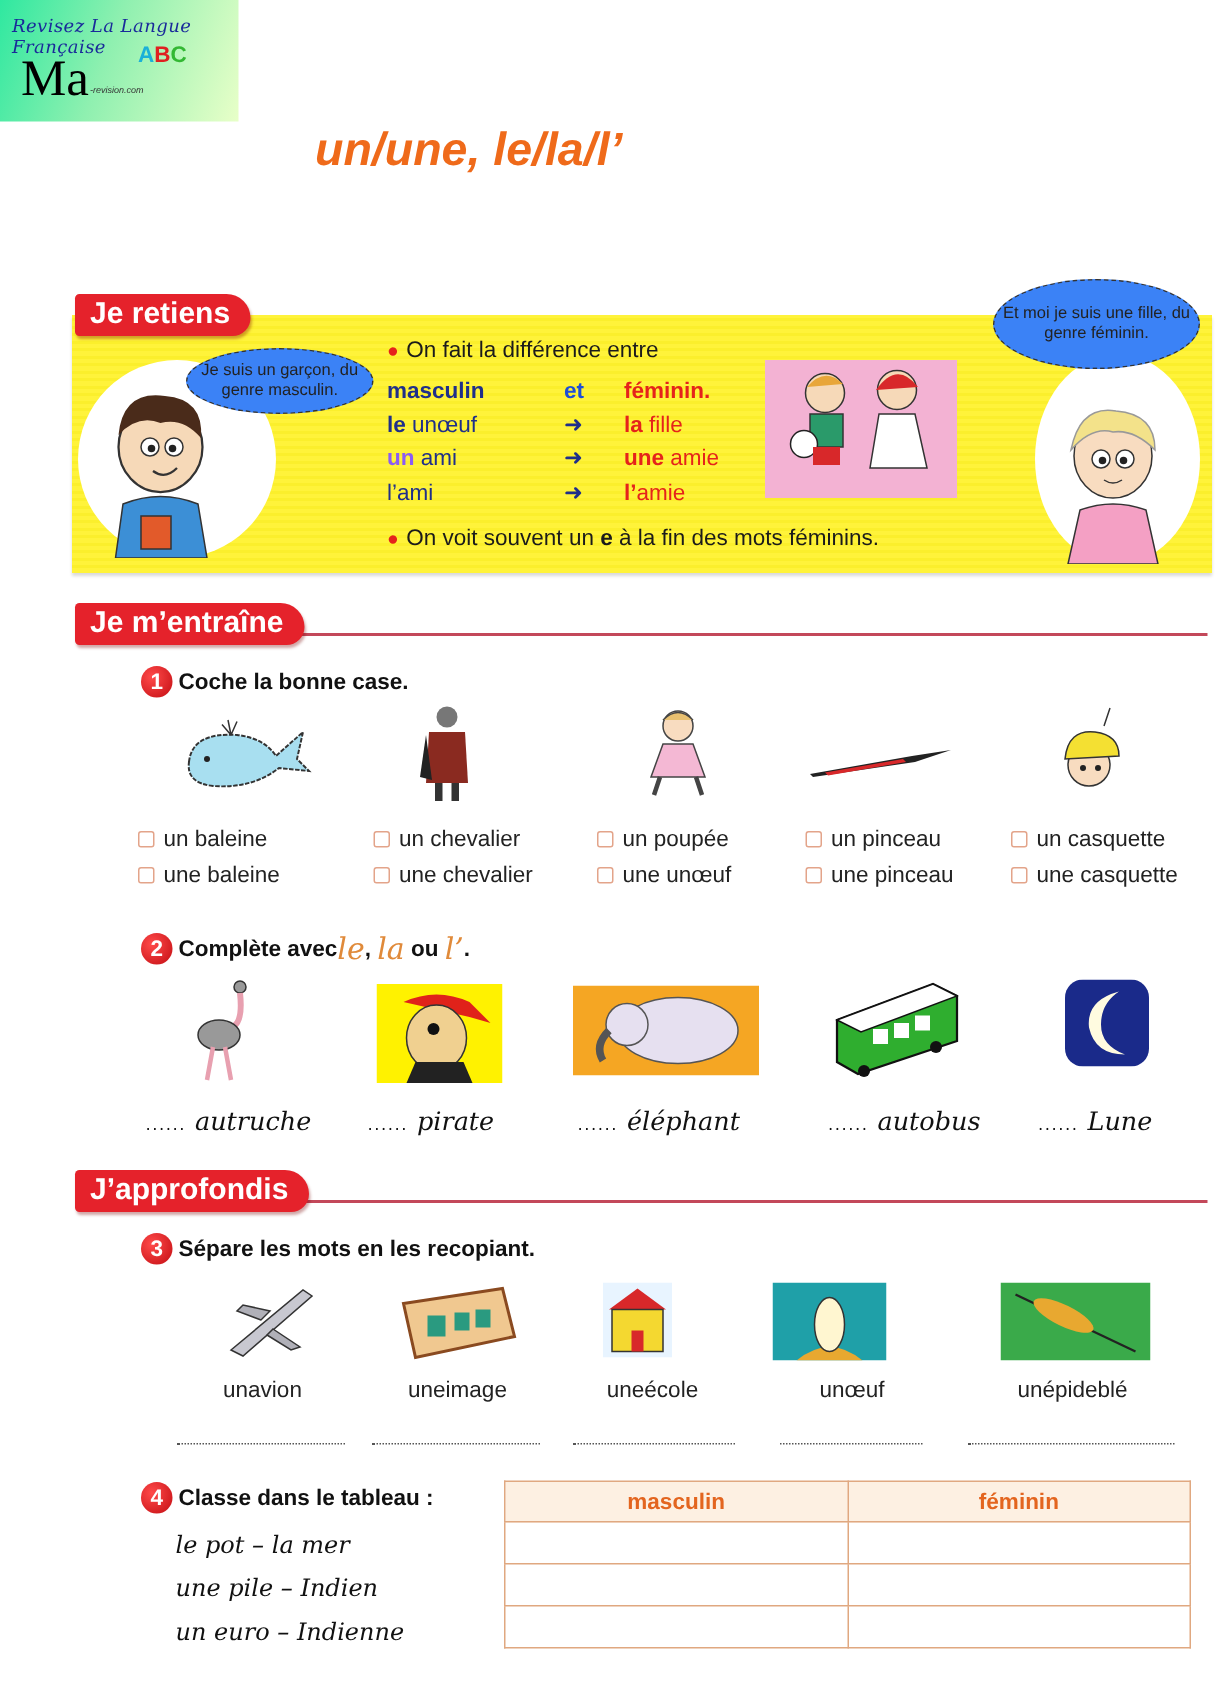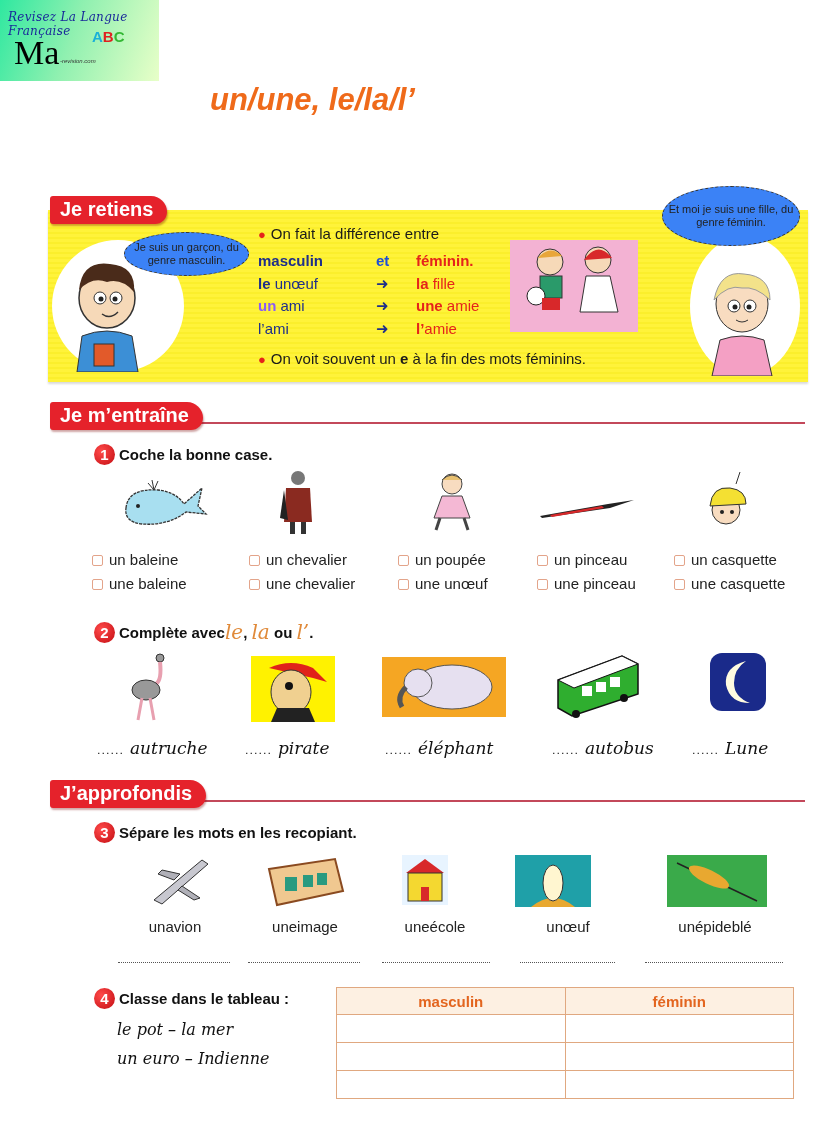--- a/index.html
+++ b/index.html
@@ -302,20 +302,21 @@
 <div class="dotline" style="left:382px; top:962px; width:108px;"></div>
 <div class="dotline" style="left:520px; top:962px; width:95px;"></div>
 <div class="dotline" style="left:645px; top:962px; width:138px;"></div>
 
 <div class="ex-title" style="left:94px; top:988px;">
   <span class="ex-num">4</span>
   <span>Classe dans le tableau :</span>
 </div>
 <div class="cls-words cursive">
   <div>le pot – la mer</div>
+  <div>une pile – Indien</div>
   <div>un euro – Indienne</div>
 </div>
 
 <table class="tbl">
   <tbody>
       <tr>
     <th>masculin</th>
     <th>féminin</th>
   </tr>
   <tr>

